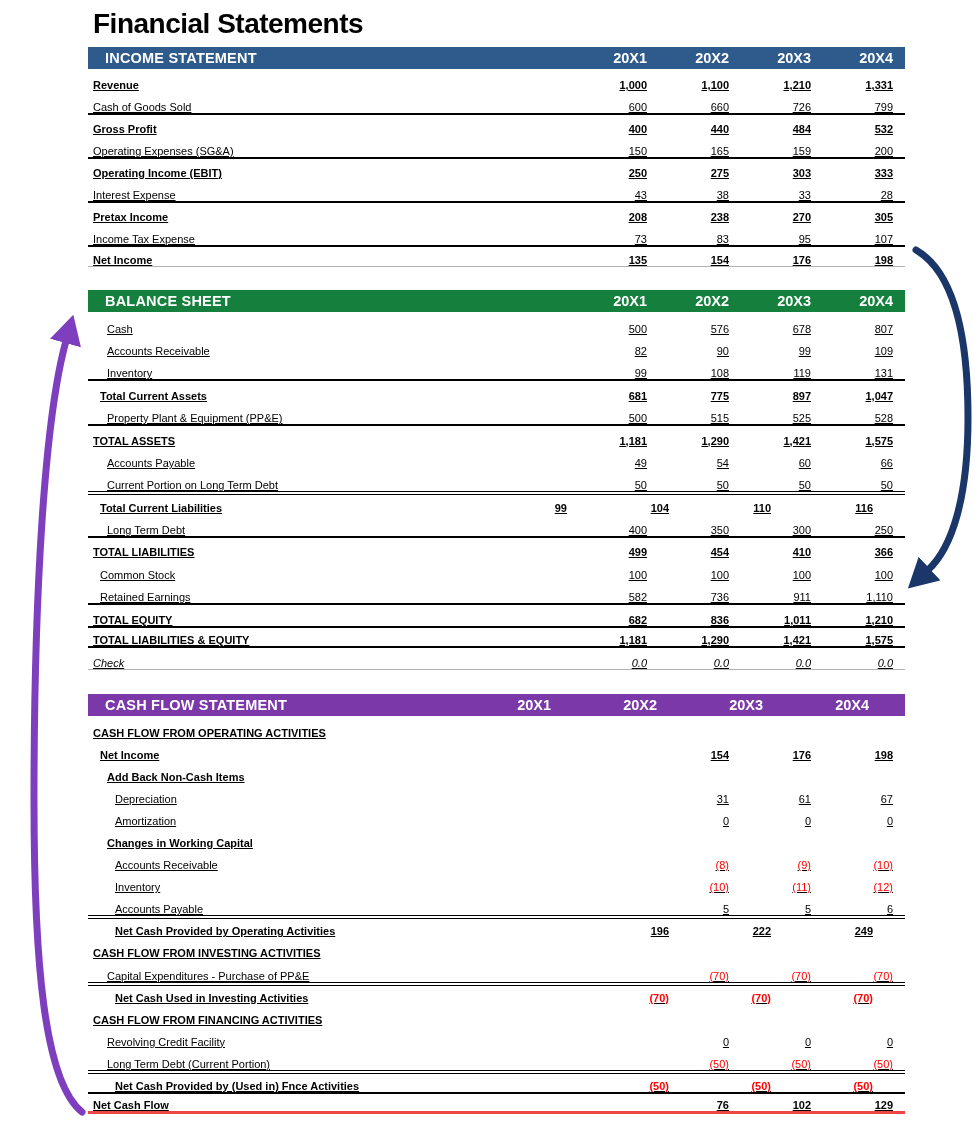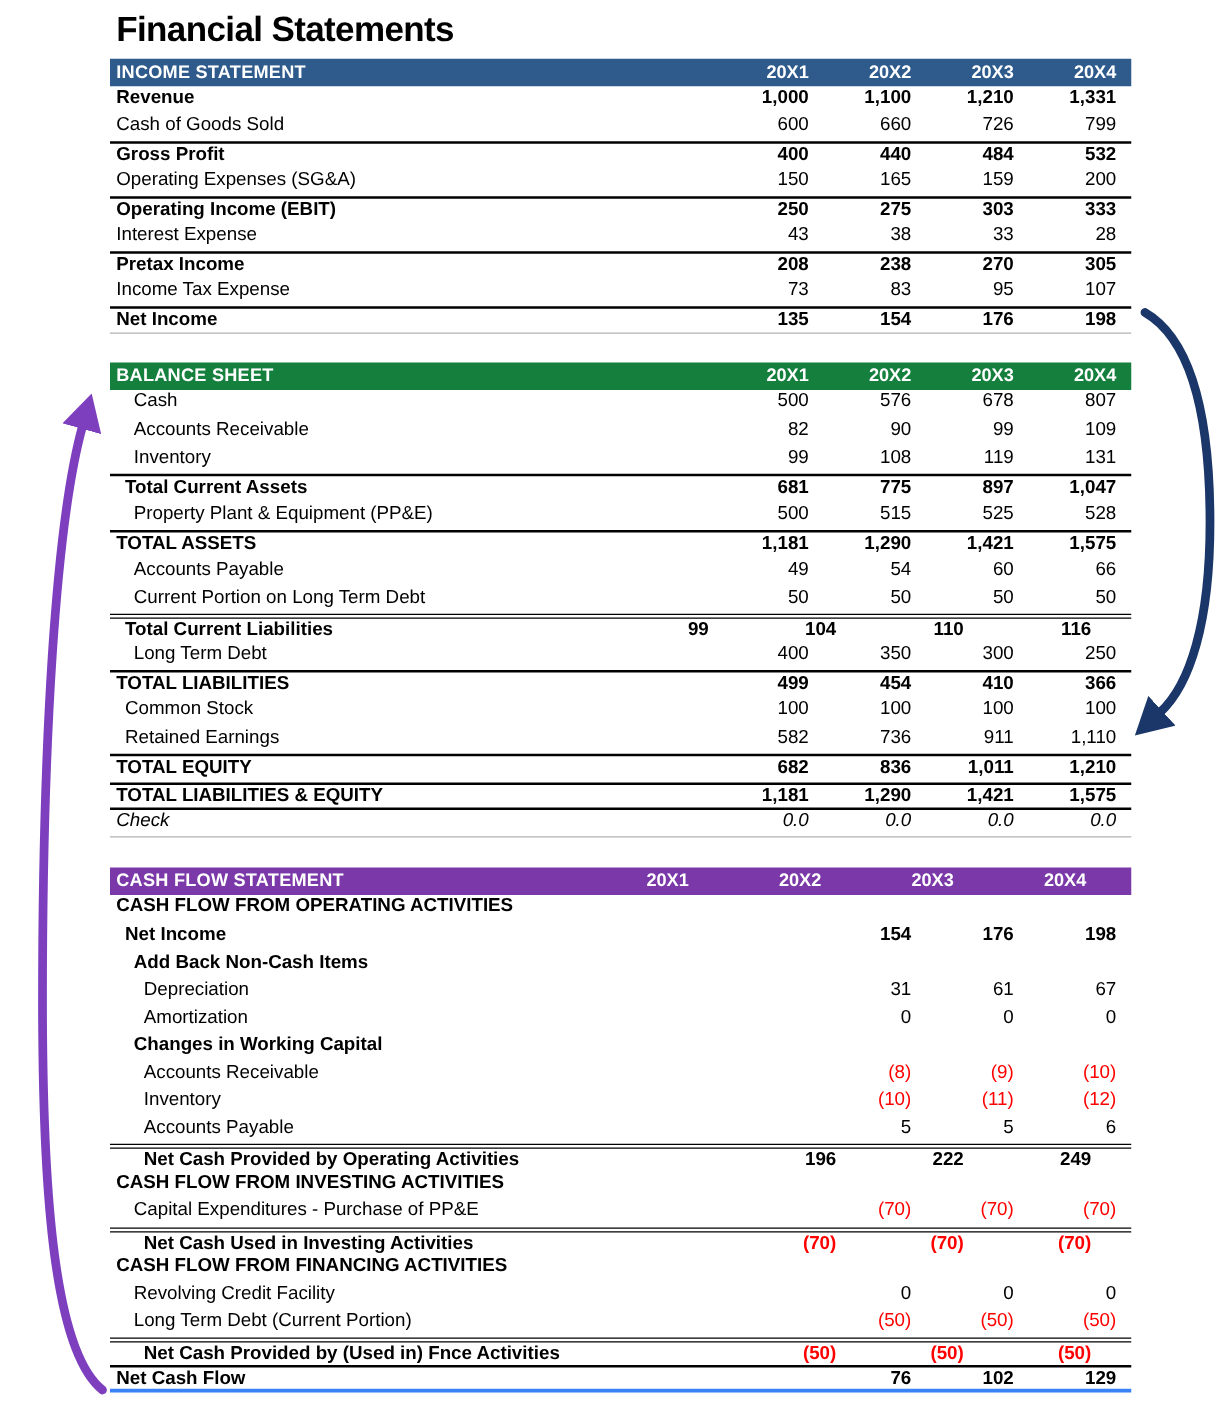--- a/index.html
+++ b/index.html
@@ -11,43 +11,44 @@
   h1.page-title{
     margin:0 0 7px 5px;font-size:28px;font-weight:bold;letter-spacing:-0.5px;line-height:1.15;
   }
   section{width:817px;}
   section.balance-sheet{margin-top:23px;}
   section.cash-flow-statement{margin-top:24px;}
 
   .bar{
     height:22px;display:flex;align-items:center;color:#fff;font-weight:bold;font-size:14.5px;
   }
-  .bar-title{flex:1;padding-left:5px;letter-spacing:0.2px;white-space:nowrap;}
+  .bar-title{flex:1;padding-left:17px;letter-spacing:0.2px;white-space:nowrap;}
   .col-label{width:82px;text-align:right;}
   .pad{width:12px;}
 
   .row{
-    display:flex;align-items:flex-start;height:22px;font-size:15px;box-sizing:border-box;
+    display:flex;align-items:flex-end;height:22px;font-size:11px;box-sizing:border-box;
     white-space:nowrap;
+    text-decoration:underline;
   }
   section.balance-sheet .row{height:22.4px;}
   section.cash-flow-statement .row{height:22.1px;}
   .row .label{flex:1;}
   .cell{width:82px;text-align:right;font-variant-numeric:tabular-nums;}
   .bold{font-weight:bold;}
   .italic{font-style:italic;}
   .neg{color:var(--neg,#ff0000);}
   .ind-0 .label{padding-left:5px;}
   .ind-1 .label{padding-left:12px;}
   .ind-2 .label{padding-left:19px;}
   .ind-3 .label{padding-left:27px;}
   .bt-single{border-top:2px solid #000;}
   .bt-double{border-top:4px double #000;gap:20px;}
   .bb-single{border-bottom:2px solid #000;}
-  .bb-thick{border-bottom:3px solid #3b82f6;}
+  .bb-thick{border-bottom:3px solid #ef4444;}
   .bb-faint{border-bottom:1px solid #b3b3b3;}
 
   #arrows-overlay{position:absolute;left:0;top:0;pointer-events:none;}
 </style>
 </head>
 <body>
 
 <div class="content">
   <h1 class="page-title">Financial Statements</h1>
   <div id="sections">

